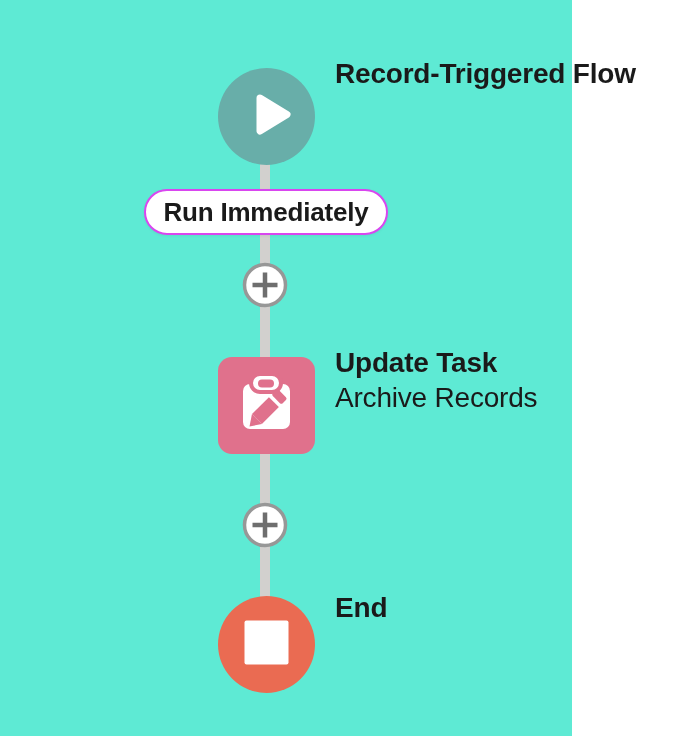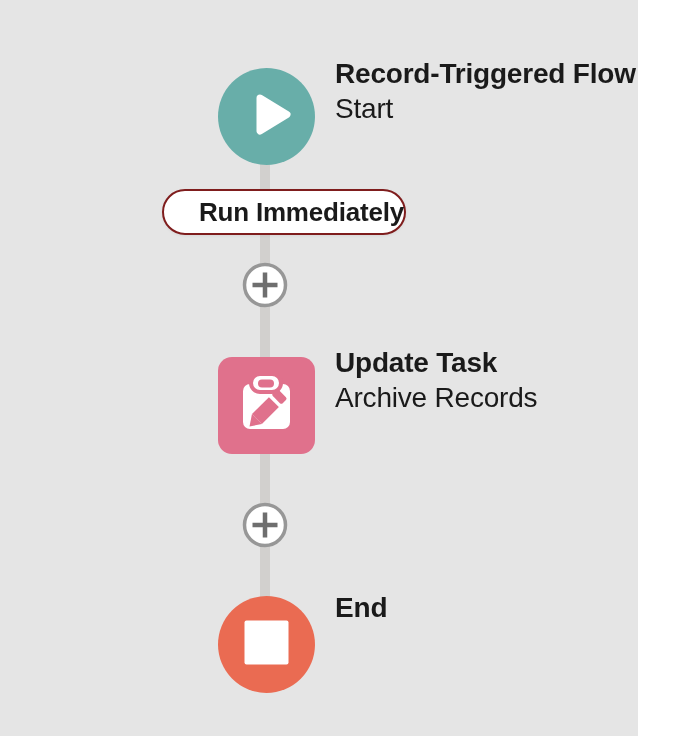--- a/index.html
+++ b/index.html
@@ -4,22 +4,22 @@
 <style>
   * { margin: 0; padding: 0; box-sizing: border-box; }
   html, body {
     width: 690px; height: 736px;
     background: #FFFFFF;
     font-family: "Liberation Sans", sans-serif;
     overflow: hidden;
   }
   .canvas {
     position: relative;
-    width: 638px; height: 736px;
-    background: #e5e5e5;
+    width: 572px; height: 736px;
+    background: #5eead4;
     text-decoration: underline;
   }
   
   .connector-line {
     position: absolute;
     left: 260px; top: 116px;
     width: 10px; height: 530px;
     background: #D2D0CE;
     z-index: 1;
   }
@@ -50,27 +50,27 @@
     font-size: 28px; font-weight: bold; line-height: 35px;
     white-space: nowrap;
   }
   .node-subtitle {
     font-size: 28px; font-weight: normal; line-height: 35px;
     white-space: nowrap;
   }
   
   .connector-badge {
     position: absolute;
-    left: 162px; top: 189px;
+    left: 144px; top: 189px;
     width: 244px; height: 46px;
     background: #FFFFFF;
-    border: 2px solid #7f1d1d;
+    border: 2px solid #d946ef;
     border-radius: 23px;
     box-shadow: 0 1px 3px rgba(0,0,0,0.06);
-    display: flex; align-items: center; justify-content: flex-end;
+    display: flex; align-items: center; justify-content: center;
     z-index: 2;
   }
   .connector-badge span {
     font-size: 26px; font-weight: bold; color: #1A1A1A;
     letter-spacing: -0.2px;
     white-space: nowrap;
   }
   
   .plus-btn {
     position: absolute;
@@ -95,21 +95,20 @@
 
   <div class="node node-start">
     <span>
       <svg width="97" height="97" viewBox="0 0 97 97">
         <path d="M42 32 L69 48.5 L42 65 Z" fill="#FFFFFF" stroke="#FFFFFF" stroke-width="7" stroke-linejoin="round"></path>
       </svg>
     </span>
   </div>
   <div class="node-label label-start">
     <div class="node-title">Record-Triggered Flow</div>
-    <div class="node-subtitle">Start</div>
   </div>
 
   <div class="connector-badge">
     <span>Run Immediately</span>
   </div>
 
   <button class="plus-btn plus-1">
     <span>
       <svg width="46" height="46" viewBox="0 0 46 46">
         <circle cx="23" cy="23" r="20.5" fill="#FFFFFF" stroke="#979797" stroke-width="3.5"></circle>

